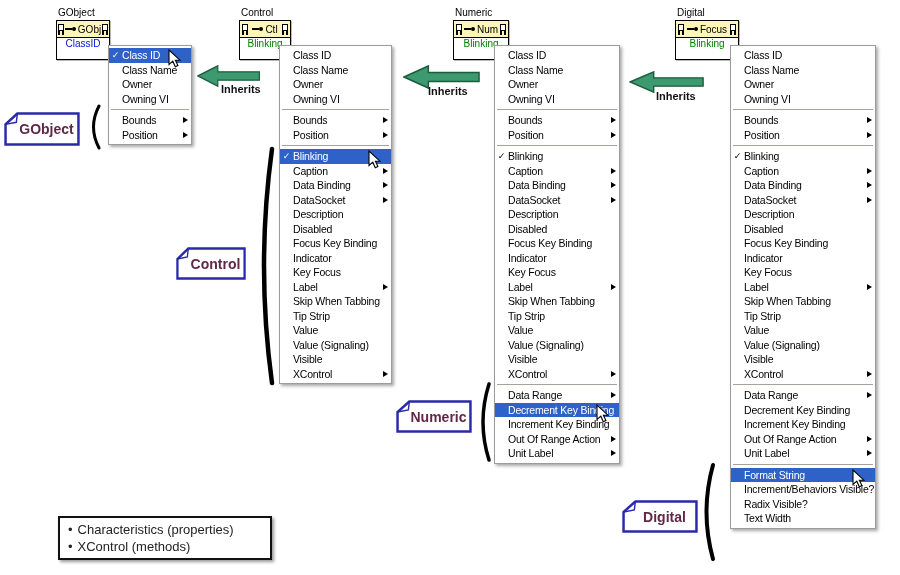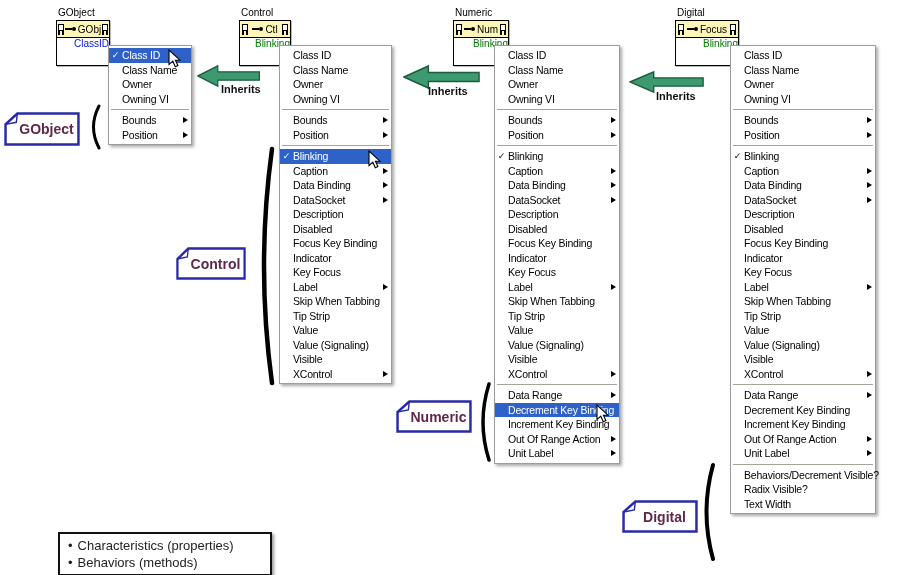--- a/index.html
+++ b/index.html
@@ -11,21 +11,21 @@
   .ptitle{font-size:10px;color:#000;height:12px;line-height:12px;margin:0 0 1px 2px;white-space:nowrap}
   .iconrow{height:18px;background:#fdf6b8;border:1px solid #000;display:flex;align-items:center;
            justify-content:center;padding:0 1px;box-sizing:border-box;box-shadow:1px 1px 0 #b9b9b9}
   .cg{width:8px;flex:none;display:flex;flex-direction:column;align-items:center}
   .cg .pg{width:6px;height:7px;border:1px solid #000;background:#fff;box-sizing:border-box}
   .cg .tk{width:6px;height:4px;border-left:2px solid #000;border-right:2px solid #000;box-sizing:border-box}
   .lk{display:flex;align-items:center;flex:1;justify-content:center}
   .lk .wire{width:7px;height:2px;background:#000}
   .lk .dot{width:4px;height:4px;background:#000;border-radius:50%;margin-right:2px}
   .lk .nm{font-size:10px;color:#000;white-space:nowrap}
-  .proprow{height:28px;border:1px solid #000;border-top:none;background:#fff;text-align:right;
+  .proprow{height:22px;border:1px solid #000;border-top:none;background:#fff;text-align:center;
            font-size:10px;line-height:12px;box-sizing:border-box;box-shadow:1px 1px 0 #b9b9b9}
   .blue{color:#0014cc}.green{color:#007a00}
   #node-gobject{left:56px;top:7px;width:54px}
   #node-control{left:239px;top:7px;width:52px}
   #node-numeric{left:453px;top:7px;width:56px}
   #node-digital{left:675px;top:7px;width:64px}
 
   
   .menu{position:absolute;background:#fff;border:1px solid #9c9c9c;padding:2px 0;box-sizing:border-box;
         box-shadow:2px 2px 3px rgba(110,110,110,.6);z-index:3}
@@ -61,21 +61,21 @@
   #note-digital{left:622px;top:500px;width:76px;height:33px}
 
   
   .brace{position:absolute;z-index:2}
   #brace-gobject{left:86px;top:104px}
   #brace-control{left:256px;top:146px}
   #brace-numeric{left:476px;top:382px}
   #brace-digital{left:699px;top:462px}
 
   
-  #legend{position:absolute;left:58px;top:532px;width:214px;background:#fff;border:2px solid #111;
+  #legend{position:absolute;left:58px;top:516px;width:214px;background:#fff;border:2px solid #111;
           box-shadow:2px 2px 3px #999;padding:3px 8px;box-sizing:border-box;z-index:2}
   .legend-line{font-size:13px;color:#222;line-height:17px;white-space:nowrap}
   .legend-line .b{margin-right:5px}
 </style>
 </head>
 <body>
 
 <div class="pnode" id="node-gobject">
   <div class="ptitle">GObject</div>
   <div class="iconrow">
@@ -643,23 +643,31 @@
       </span>
     </div>
     <div class="mi">
       <span class="chk"></span>
       <span class="lbl">Unit Label</span>
       <span class="sub">
         <i></i>
       </span>
     </div>
     <div class="msep"></div>
-    <div class="mi">
-      <span class="chk"></span>
-      <span class="lbl">Behaviors/Decrement Visible?</span>
+    <div class="mi sel">
+      <span class="chk"></span>
+      <span class="lbl">Format String</span>
+      <span class="sub"></span>
+      <svg class="cursor" width="13" height="19" viewBox="0 0 13 19">
+        <path d="M1,1 L1,15.5 L4.8,12.2 L7.3,17.8 L9.9,16.6 L7.4,11.2 L12,11.2 Z" fill="#fff" stroke="#000" stroke-width="1.1"></path>
+      </svg>
+    </div>
+    <div class="mi">
+      <span class="chk"></span>
+      <span class="lbl">Increment/Behaviors Visible?</span>
       <span class="sub"></span>
     </div>
     <div class="mi">
       <span class="chk"></span>
       <span class="lbl">Radix Visible?</span>
       <span class="sub"></span>
     </div>
     <div class="mi">
       <span class="chk"></span>
       <span class="lbl">Text Width</span>
@@ -725,15 +733,15 @@
 </svg>
 <svg class="brace" id="brace-digital" width="18" height="100" viewBox="0 0 18 100">
   <path d="M14,3 Q1,50 14,97" fill="none" stroke="#000" stroke-width="4" stroke-linecap="round"></path>
 </svg>
 
 <div id="legend">
   <div class="legend-line">
     <span class="b">•</span><span>Characteristics (properties)</span>
   </div>
   <div class="legend-line">
-    <span class="b">•</span><span>Behaviors (methods)</span>
+    <span class="b">•</span><span>XControl (methods)</span>
   </div>
 </div>
 
 </body></html>

